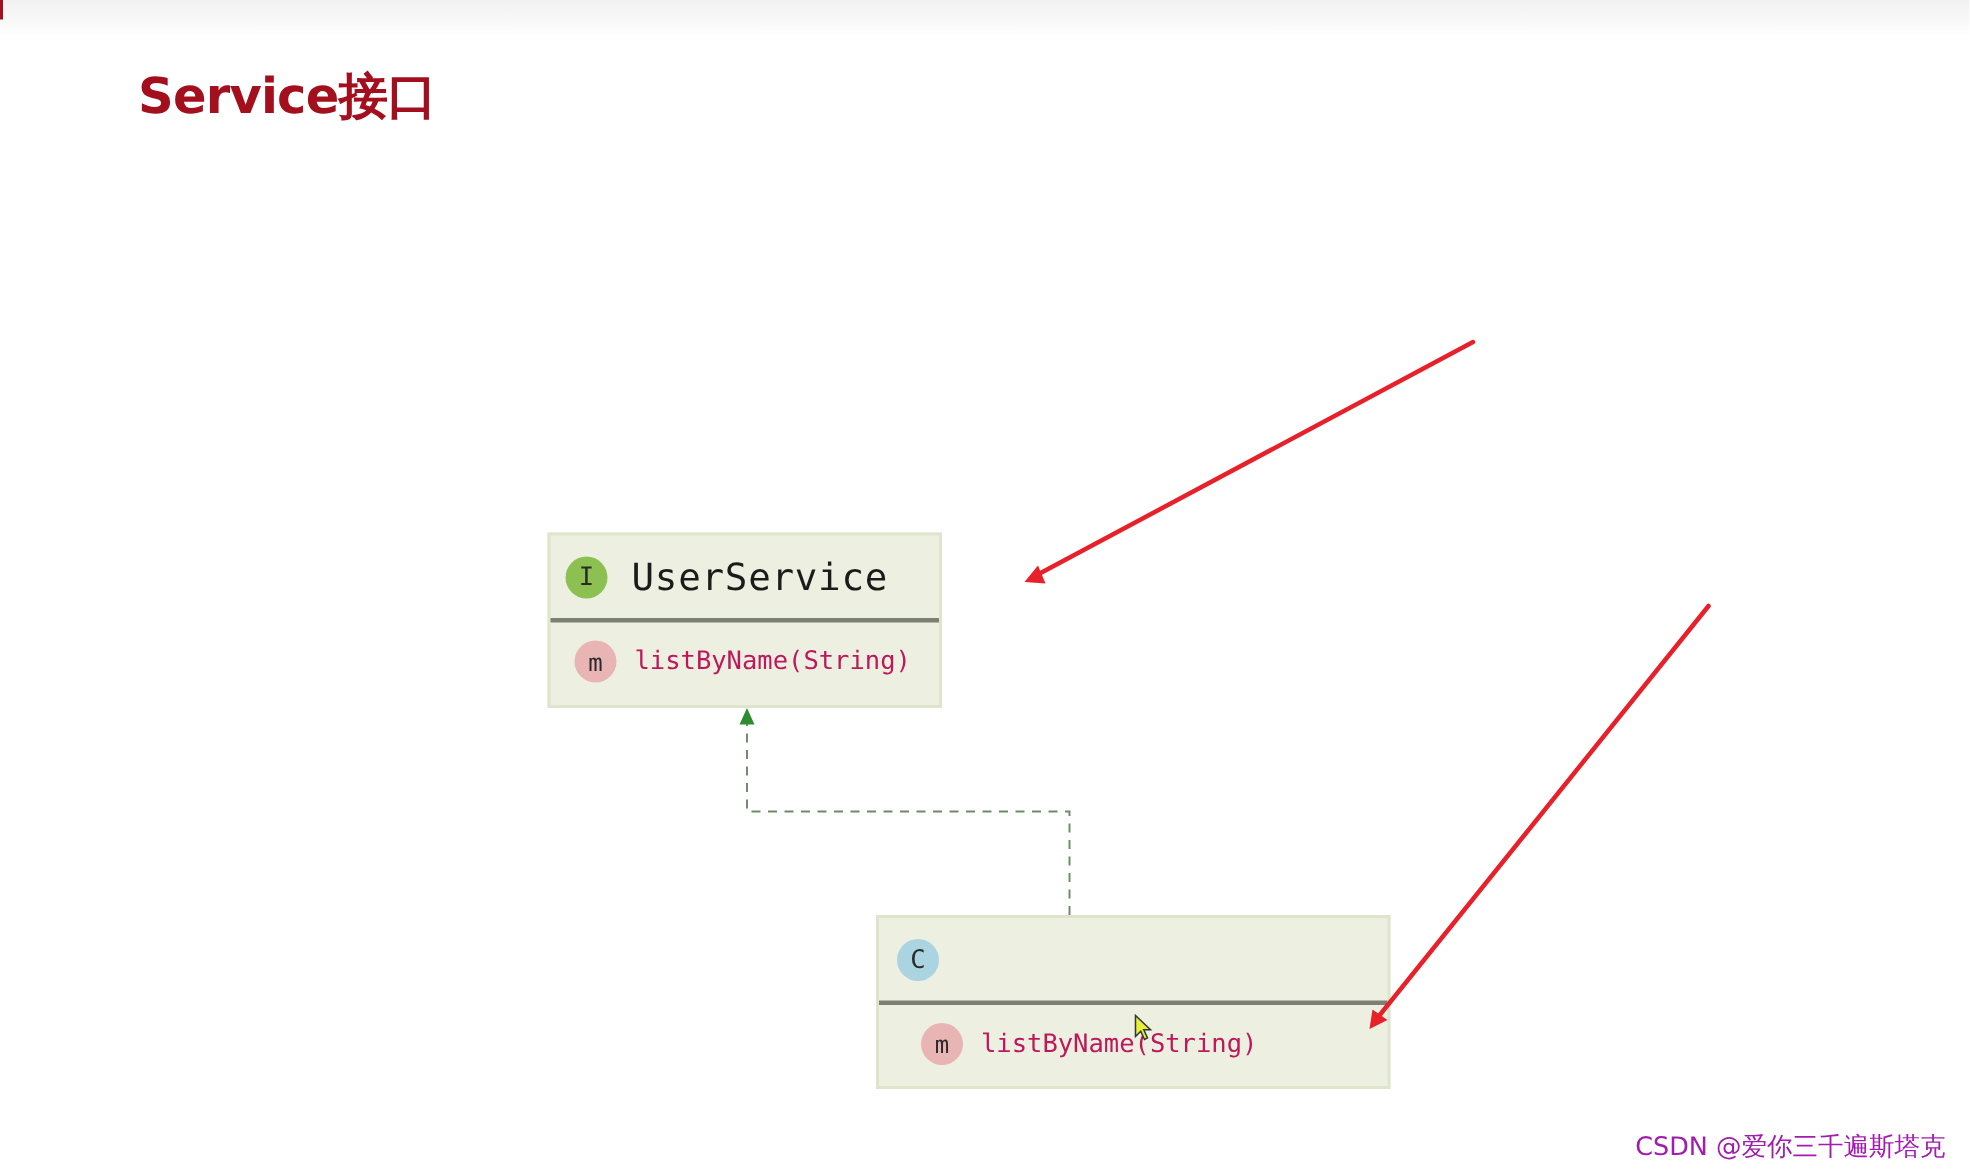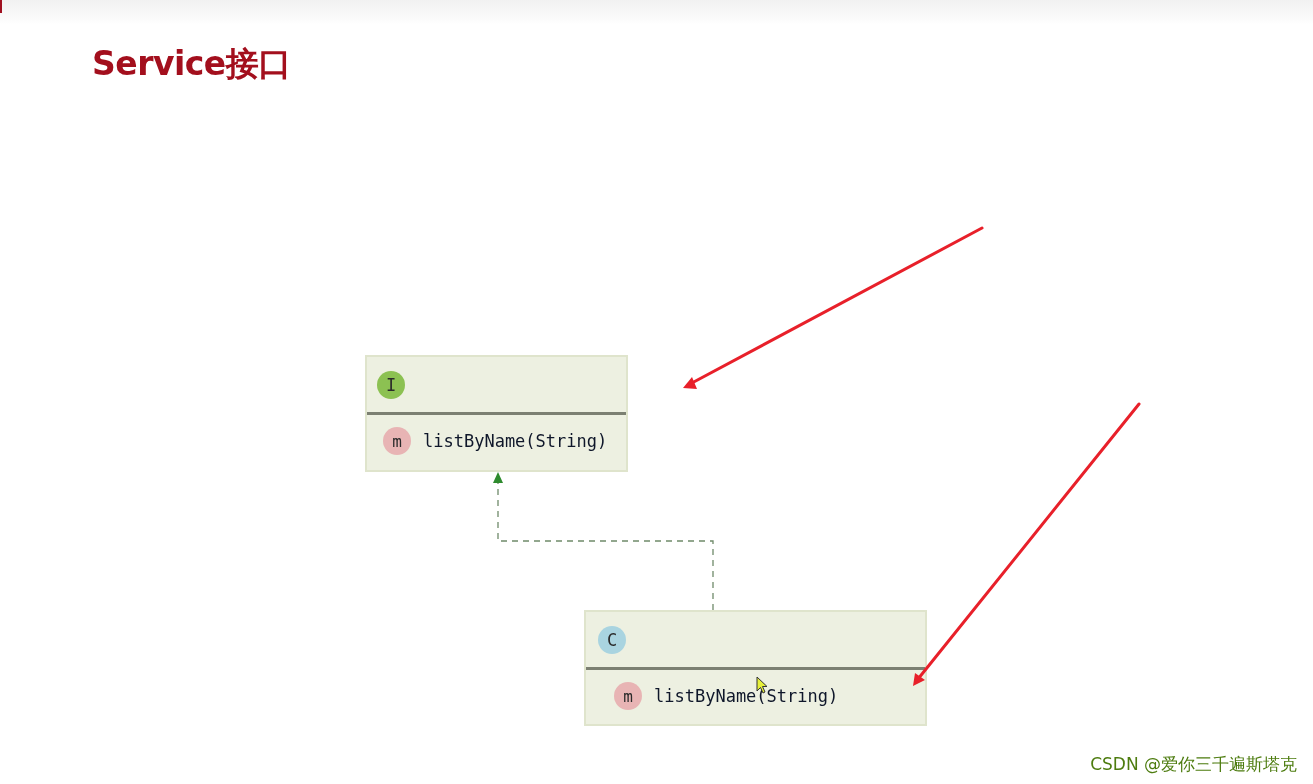--- a/index.html
+++ b/index.html
@@ -41,41 +41,42 @@
     .badge.interface { background: #8cc152; }
     .badge.class { background: #a9d4e0; }
     .badge.method {
       width: 28px; height: 28px; background: #e8b4b4; font-size: 16px;
     }
     .class-name {
       font-family: "DejaVu Sans Mono", monospace; font-size: 25px; color: #1b1b1b;
       margin-left: 16px; letter-spacing: 0.5px;
     }
     .method-name {
-      font-family: "DejaVu Sans Mono", monospace; font-size: 17px; color: #0f172a;
+      font-family: "DejaVu Sans Mono", monospace; font-size: 17px; color: #be185d;
       margin-left: 12px;
     }
     .watermark {
       position: absolute; right: 16px; bottom: 8px;
-      font-family: "DejaVu Sans", sans-serif; font-size: 17px; color: #4d7c0f;
+      font-family: "DejaVu Sans", sans-serif; font-size: 17px; color: #a21caf;
     }
     svg.overlay { position: absolute; left: 0; top: 0; }
     .cursor { position: absolute; left: 756px; top: 676px; }
   </style>
 </head>
 <body>
 
 <div class="top-band"></div>
 <div class="left-mark"></div>
 
 <div class="slide-title">Service接口</div>
 
 <div class="uml-box" style="left:365px; top:355px; width:263px; height:117px;">
   <div class="uml-header">
     <span class="badge interface">I</span>
+    <span class="class-name">UserService</span>
   </div>
   <div class="uml-body">
     <span class="badge method">m</span>
     <span class="method-name">listByName(String)</span>
   </div>
 </div>
 
 <div class="uml-box" style="left:584px; top:610px; width:343px; height:116px;">
   <div class="uml-header" style="padding-left:12px;">
     <span class="badge class">C</span>

